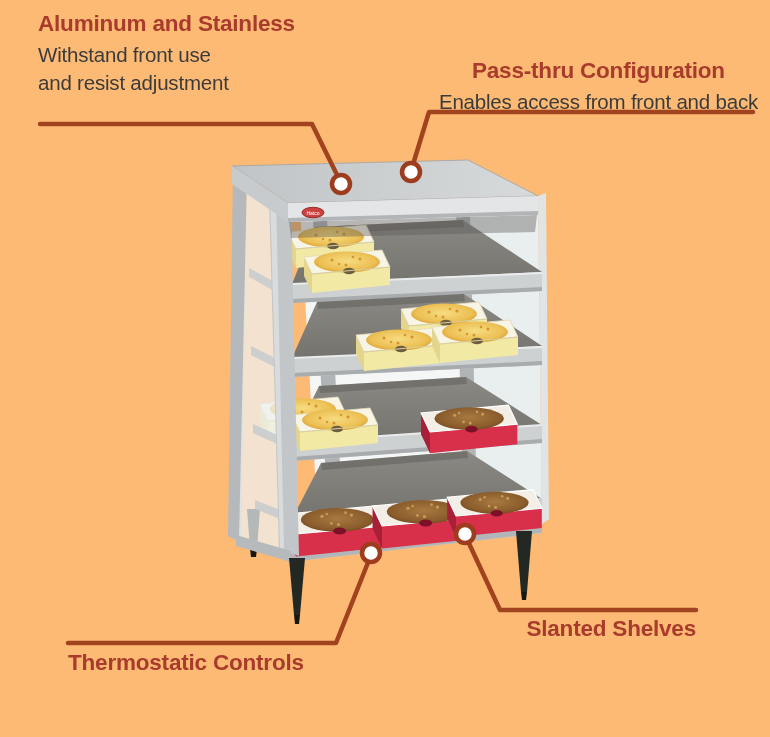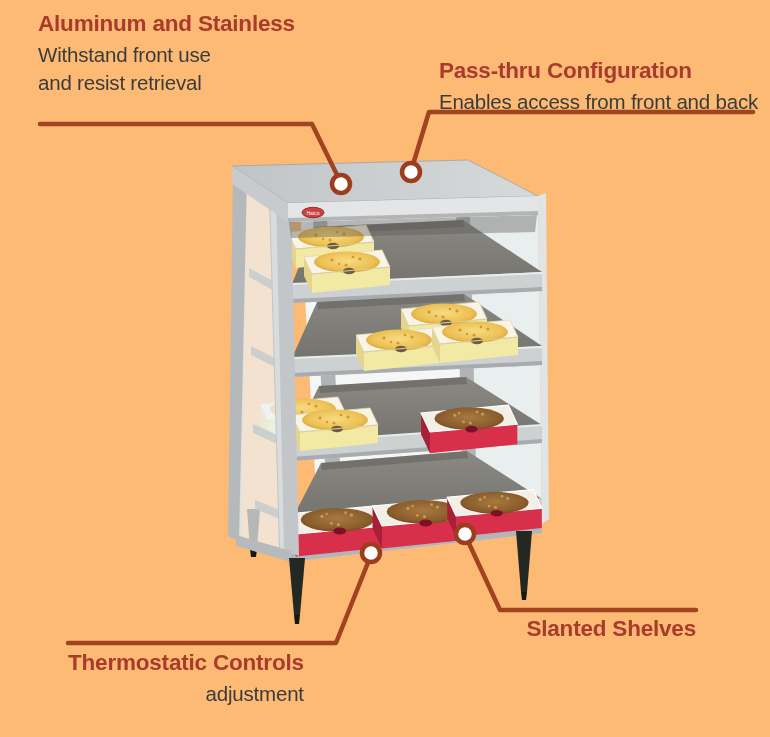--- a/index.html
+++ b/index.html
@@ -9,21 +9,21 @@
   }
   .stage svg{position:absolute;left:0;top:0;}
   .callout{position:absolute;}
   .callout .title{
     font-size:22.5px;line-height:31px;font-weight:bold;color:#A93B2C;letter-spacing:-0.2px;
   }
   .callout .body{
     font-size:20.5px;line-height:28px;color:#3B3B3B;letter-spacing:-0.2px;margin-top:2px;
   }
   .co-tl{left:38px;top:8px;text-align:left;}
-  .co-tr{right:12px;top:55px;text-align:left;}
+  .co-tr{right:12px;top:55px;text-align:center;}
   .co-bl{left:68px;top:647px;text-align:right;}
   .co-br{right:74px;top:613px;text-align:left;}
 </style>
 </head>
 <body>
 
 <div class="stage">
 
   <svg width="770" height="737" viewBox="0 0 770 737">
     <defs>
@@ -186,39 +186,38 @@
       <circle cx="465" cy="534" r="9"></circle>
     </g>
   </svg>
 
   <div class="callout co-tl">
     <div class="title">
       <div>Aluminum and Stainless</div>
     </div>
     <div class="body">
       <div>Withstand front use</div>
-      <div>and resist retrieval</div>
+      <div>and resist adjustment</div>
     </div>
   </div>
 
   <div class="callout co-tr">
     <div class="title">
       <div>Pass-thru Configuration</div>
     </div>
     <div class="body">
       <div>Enables access from front and back</div>
     </div>
   </div>
 
   <div class="callout co-bl">
     <div class="title">
       <div>Thermostatic Controls</div>
     </div>
     <div class="body">
-      <div>adjustment</div>
     </div>
   </div>
 
   <div class="callout co-br">
     <div class="title">
       <div>Slanted Shelves</div>
     </div>
   </div>
 
 </div>

